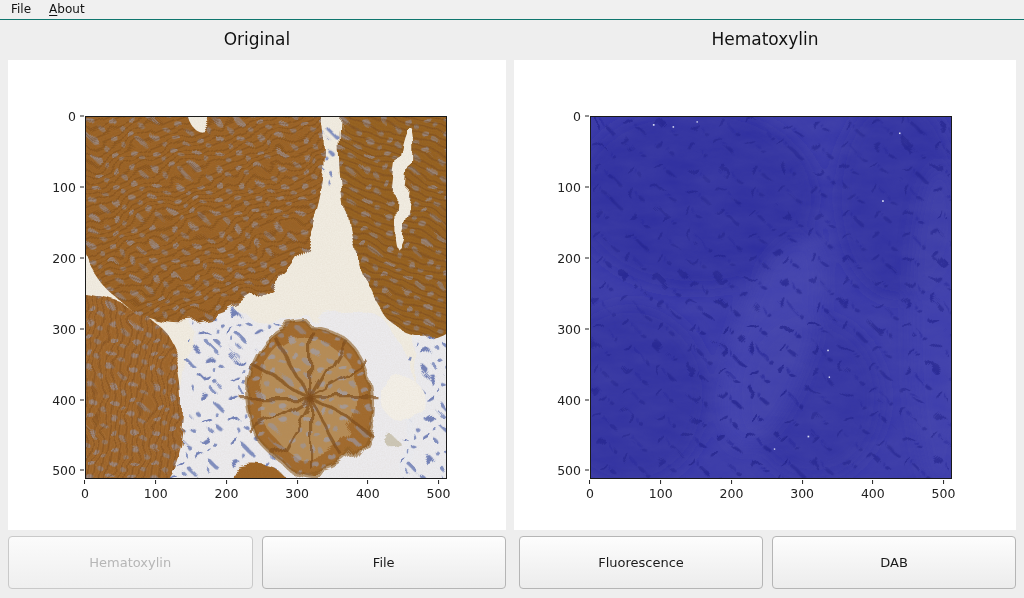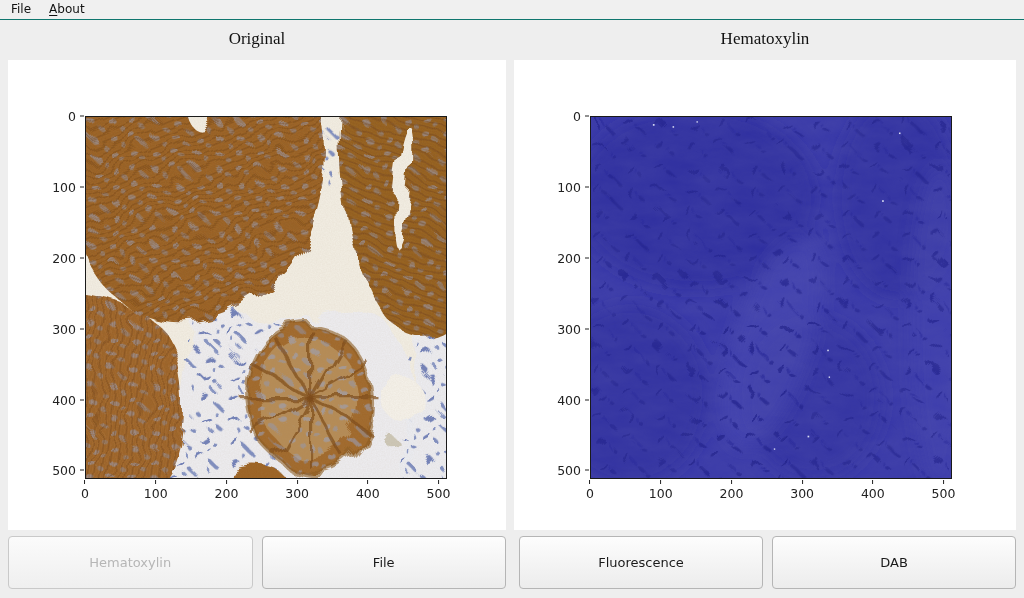--- a/index.html
+++ b/index.html
@@ -7,21 +7,21 @@
   body { background:#eeeeee; font-family:"DejaVu Sans","Liberation Sans",sans-serif; color:#1a1a1a; }
 
   
   .menubar { height:20px; background:#f0f0f0; border-bottom:1px solid #0f766e;
              display:flex; align-items:center; padding-left:2px; }
   .menu-item { font-size:12px; padding:0 9px; height:20px; line-height:19px; color:#111; cursor:default; }
   .menu-item u { text-decoration:underline; text-underline-offset:2px; }
 
   
   .titles { display:flex; padding:0 8px; gap:8px; height:36px; }
-  .titles .t { line-height:38px; text-align:center; font-size:17px; color:#111;font-family:Liberation Serif, serif; }
+  .titles .t { line-height:38px; text-align:center; font-size:17px; color:#111; }
   .t.left { width:498px; } .t.right { width:502px; }
 
   
   .panels { display:flex; padding:0 8px; gap:8px; margin-top:4px; }
   .panel { background:#ffffff; height:470px; position:relative; }
   .panel.left { width:498px; } .panel.right { width:502px; }
 
   .plot { position:absolute; top:56px; }
   .panel.left  .plot { left:77px; }
   .panel.right .plot { left:76px; }

